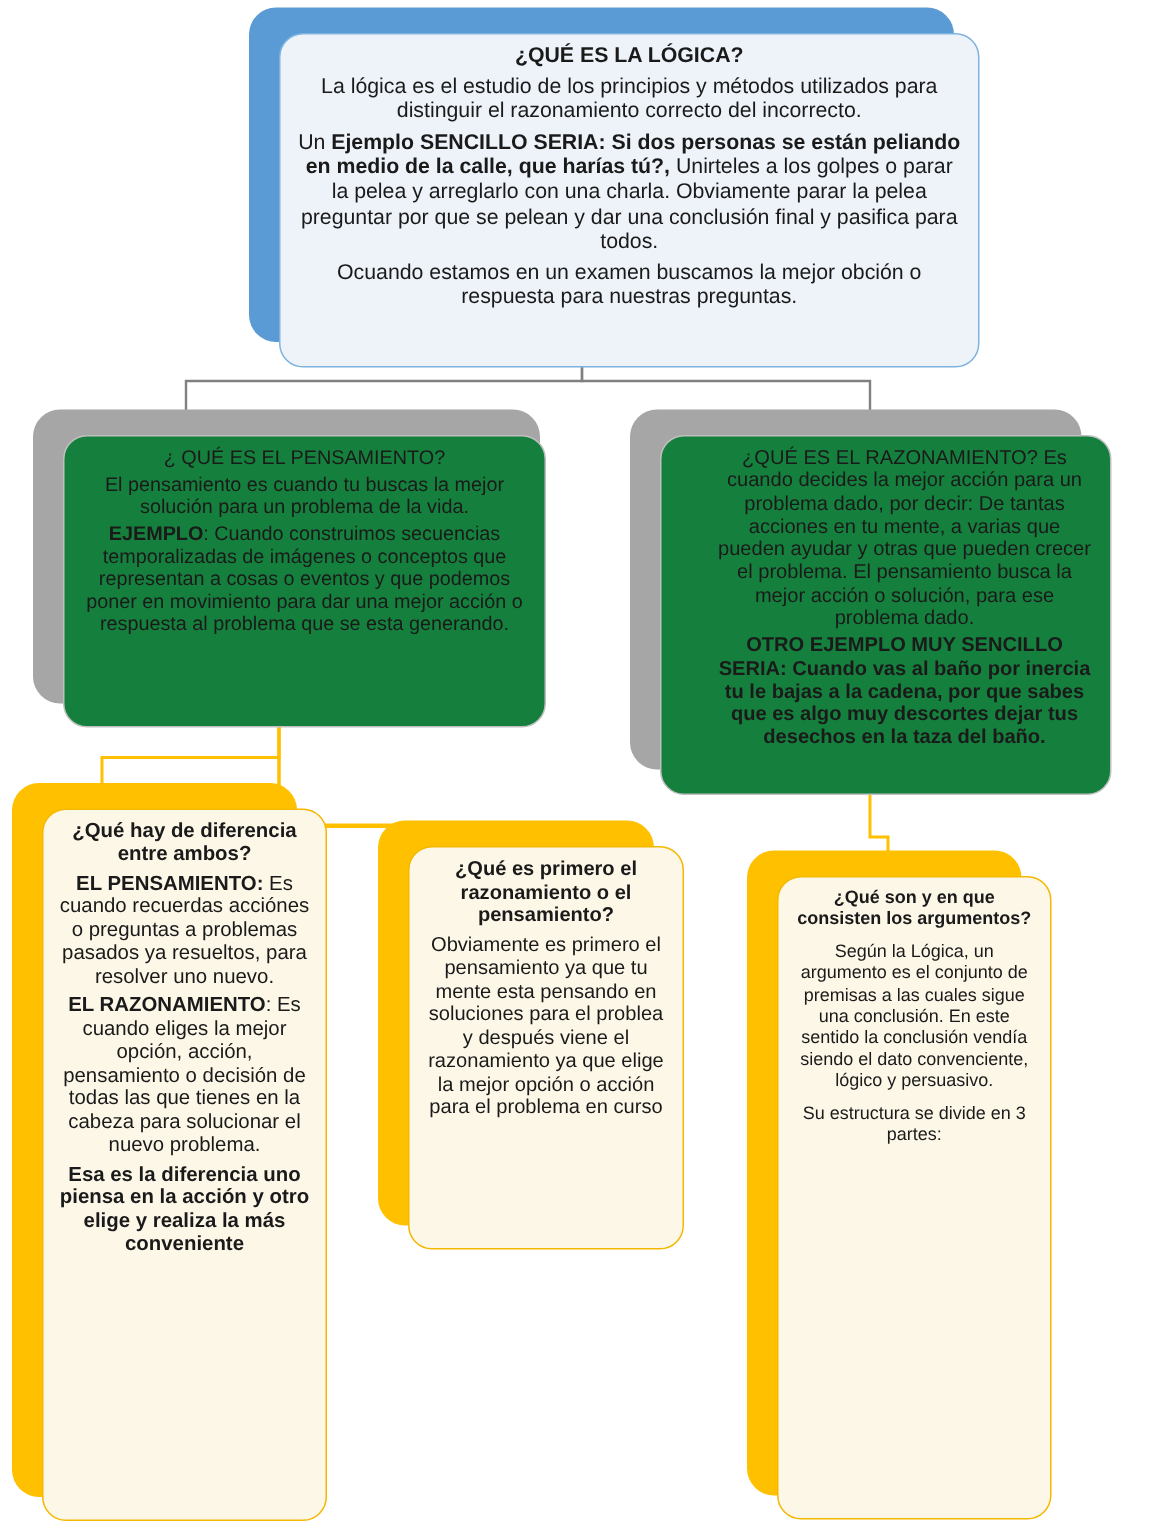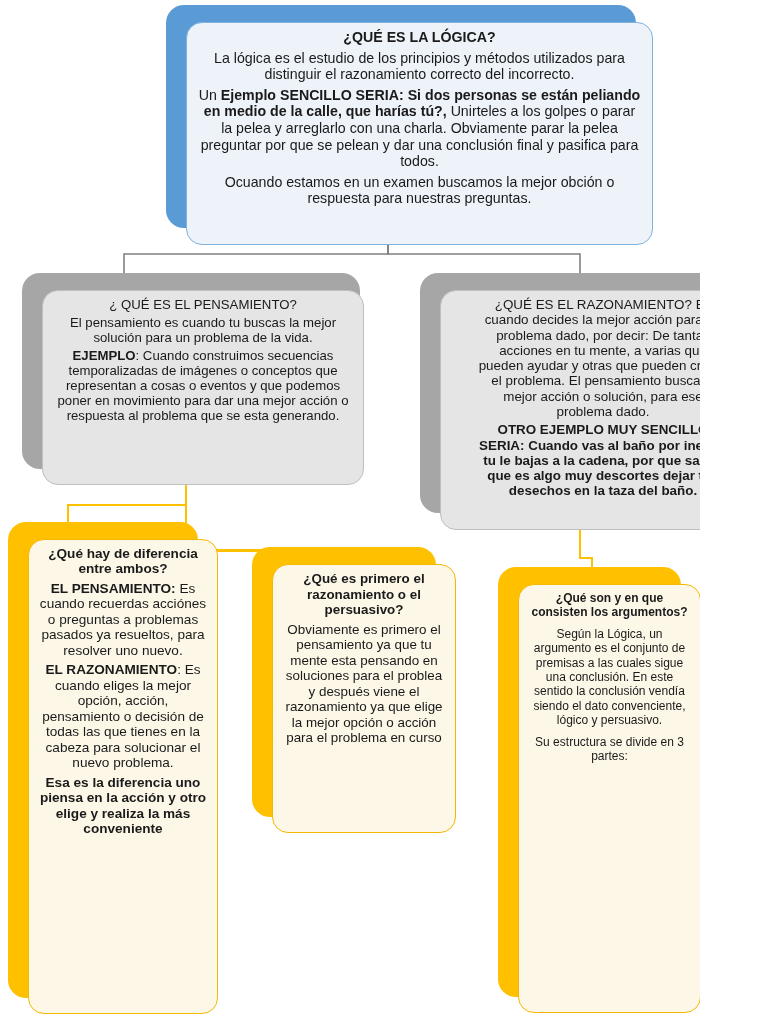--- a/index.html
+++ b/index.html
@@ -7,21 +7,21 @@
     margin: 0;
     padding: 0;
     background: #ffffff;
   }
   body {
     font-family: "Liberation Sans", sans-serif;
     -webkit-font-smoothing: antialiased;
   }
   #canvas {
     position: relative;
-    width: 700px;
+    width: 768px;
     height: 1024px;
     overflow: hidden;
     background: #ffffff;
   }
 
   
   #connectors {
     position: absolute;
     left: 0; top: 0;
     width: 768px;
@@ -58,21 +58,21 @@
   
   .node-blue .shadow { background: #5b9bd5; }
   .node-blue .card {
     background: #eef3f9;
     border: 1px solid #7eb3e0;
   }
 
   
   .node-grey .shadow { background: #a6a6a6; }
   .node-grey .card {
-    background: #e5e5e5;
+    background: #15803d;
     border: 1px solid #bfbfbf;
   }
 
   
   .node-yellow .shadow { background: #ffc000; }
   .node-yellow .card {
     background: #fdf7e8;
     border: 1px solid #f5b800;
   }
 
@@ -170,21 +170,21 @@
         <p class="para"><span class="t-bold">EL RAZONAMIENTO</span><span>: Es cuando eliges la mejor opción, acción, pensamiento o decisión de todas las que tienes en la cabeza para solucionar el nuevo problema.</span></p>
         <p class="para t-bold">Esa es la diferencia uno piensa en la acción y otro elige y realiza la más conveniente</p>
       </div>
     </div>
   </div>
 
   <div class="node node-yellow node-first" style="left:252px; top:547px; width:204px; height:286px;">
     <div class="shadow" style="width:184px; height:270px;"></div>
     <div class="card" style="left:20px; top:17px; width:184px; height:269px;">
       <div class="inner">
-        <p class="para t-title">¿Qué es primero el razonamiento o el persuasivo?</p>
+        <p class="para t-title">¿Qué es primero el razonamiento o el pensamiento?</p>
         <p class="para">Obviamente es primero el pensamiento ya que tu mente esta pensando en soluciones para el problea y después viene el razonamiento ya que elige la mejor opción o acción para el problema en curso</p>
       </div>
     </div>
   </div>
 
   <div class="node node-yellow node-args" style="left:498px; top:567px; width:203px; height:446px;">
     <div class="shadow" style="width:183px; height:430px;"></div>
     <div class="card" style="left:20px; top:17px; width:183px; height:429px;">
       <div class="inner">
         <p class="para t-title">¿Qué son y en que consisten los argumentos?</p>

